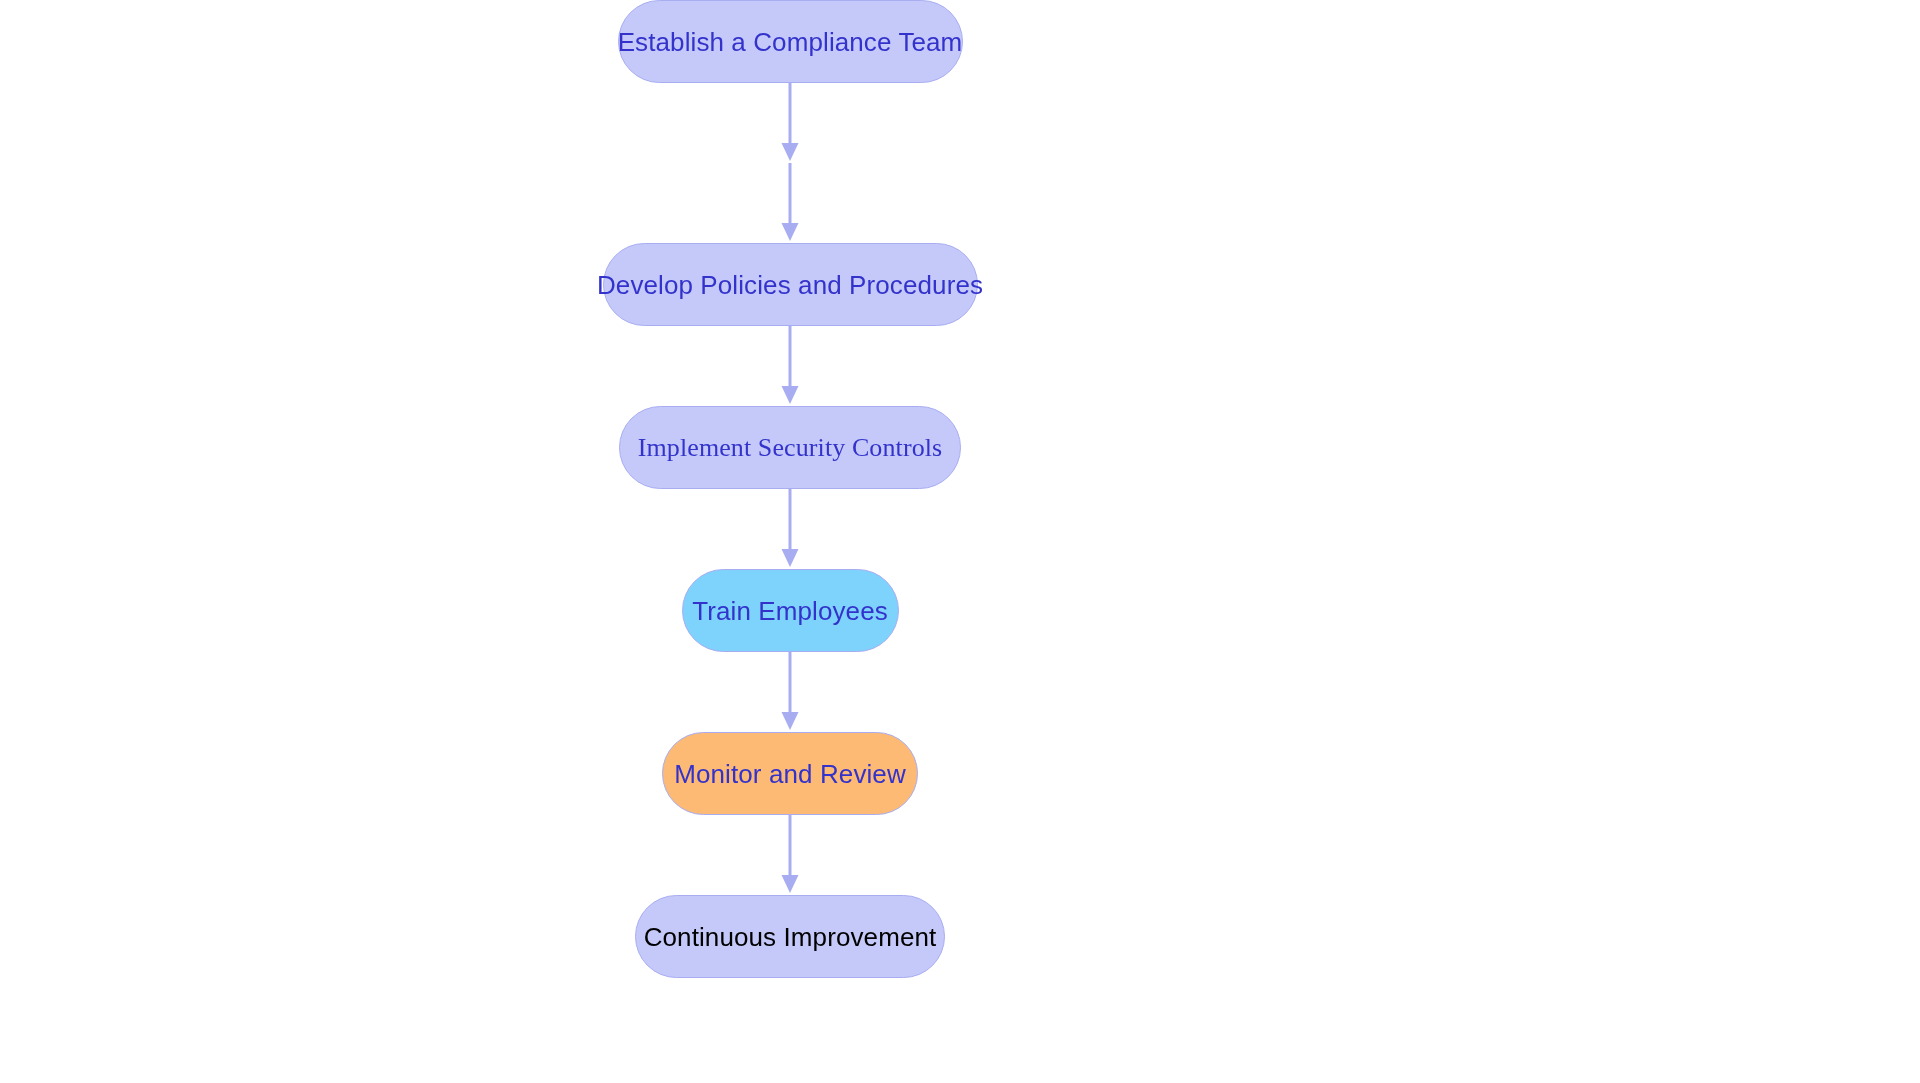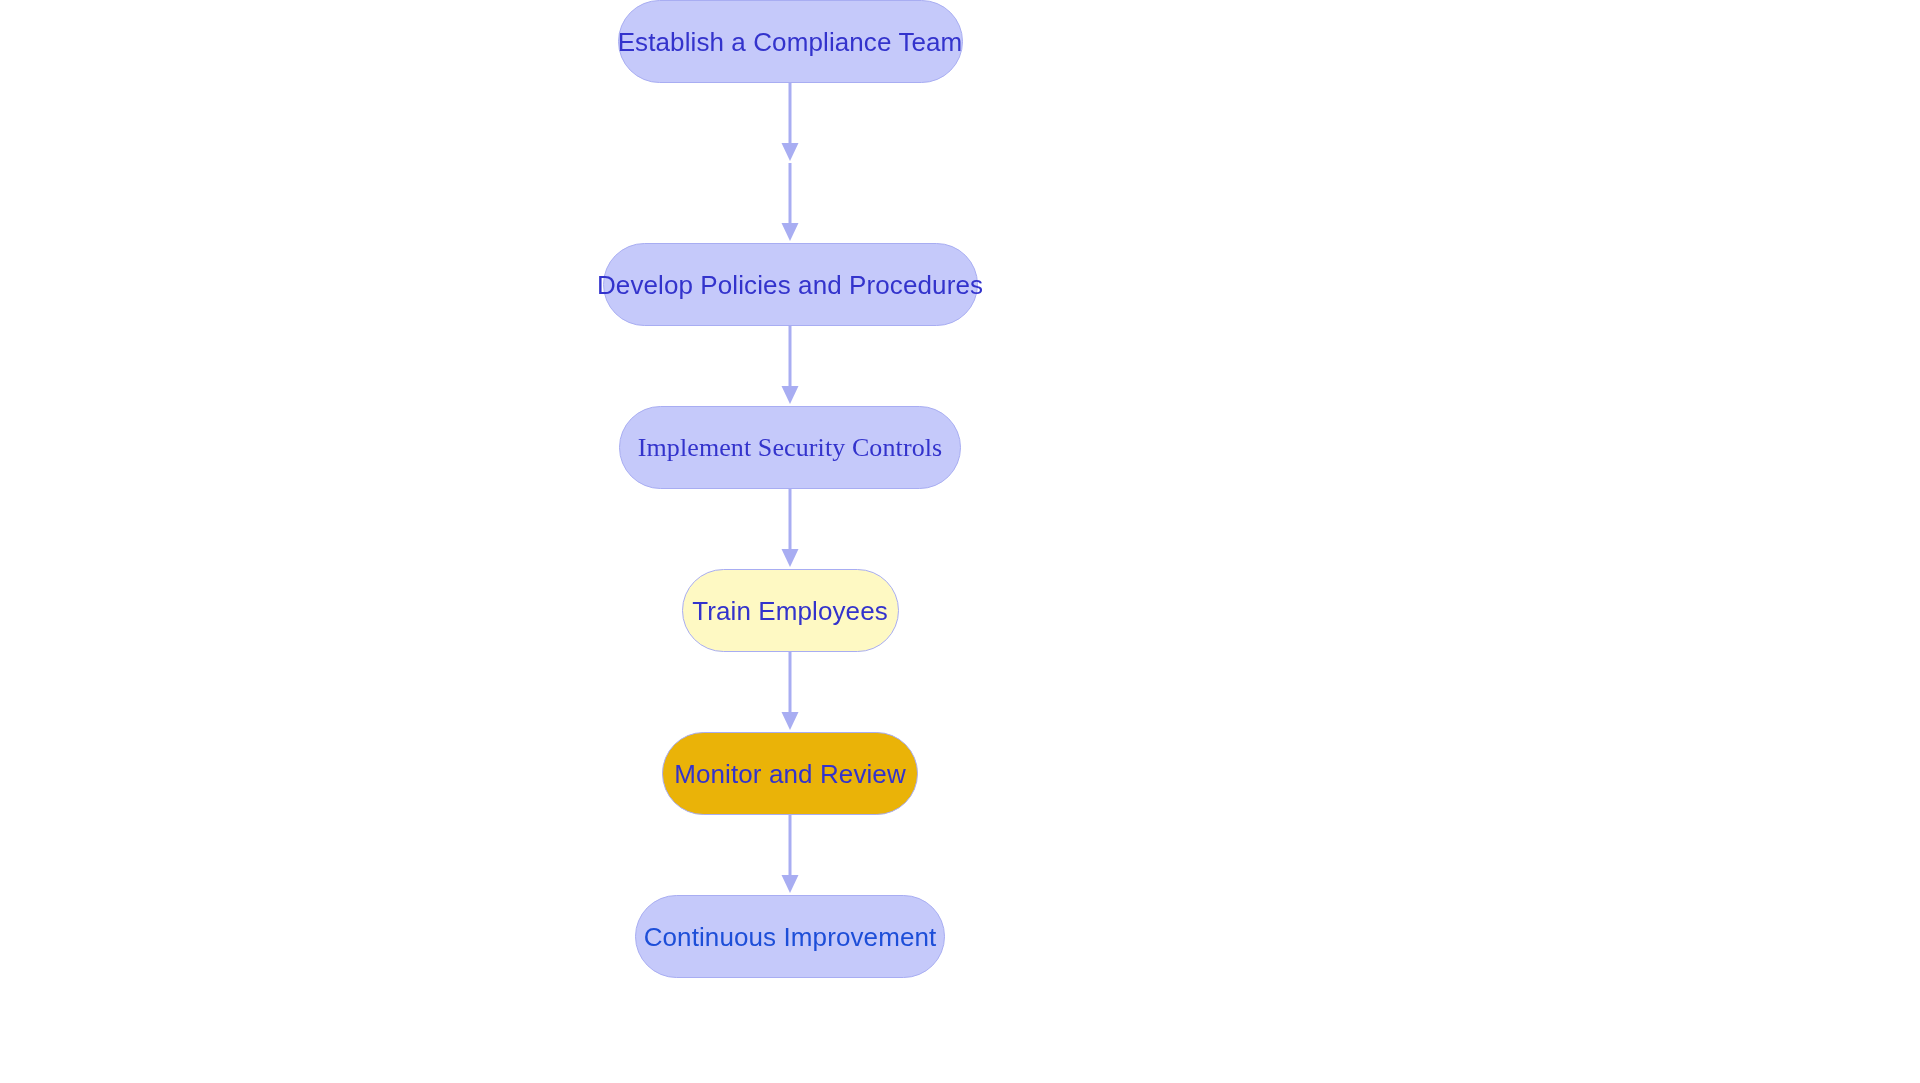--- a/index.html
+++ b/index.html
@@ -122,40 +122,40 @@
       <span class="flow-node-label" style="color: rgb(51, 51, 204); font-family: Liberation Serif, serif;">Implement Security Controls</span>
     </div>
 
     <div class="flow-connector">
       <svg viewBox="0 0 26 80" xmlns="http://www.w3.org/2000/svg" aria-hidden="true">
         <line class="conn-line" x1="13" y1="0" x2="13" y2="64" stroke="#a8adf2"></line>
         <polygon class="conn-head" points="13,78 4.5,60 21.5,60" fill="#a8adf2"></polygon>
       </svg>
     </div>
 
-    <div class="flow-node" style="width: 217px; background: #fef9c3; border-color: rgb(168, 173, 242);">
+    <div class="flow-node" style="width: 217px; background: #7dd3fc; border-color: rgb(168, 173, 242);">
       <span class="flow-node-label" style="color: rgb(51, 51, 204);">Train Employees</span>
     </div>
 
     <div class="flow-connector">
       <svg viewBox="0 0 26 80" xmlns="http://www.w3.org/2000/svg" aria-hidden="true">
         <line class="conn-line" x1="13" y1="0" x2="13" y2="64" stroke="#a8adf2"></line>
         <polygon class="conn-head" points="13,78 4.5,60 21.5,60" fill="#a8adf2"></polygon>
       </svg>
     </div>
 
-    <div class="flow-node" style="width: 256px; background: #eab308; border-color: rgb(168, 173, 242);">
+    <div class="flow-node" style="width: 256px; background: #fdba74; border-color: rgb(168, 173, 242);">
       <span class="flow-node-label" style="color: rgb(51, 51, 204);">Monitor and Review</span>
     </div>
 
     <div class="flow-connector">
       <svg viewBox="0 0 26 80" xmlns="http://www.w3.org/2000/svg" aria-hidden="true">
         <line class="conn-line" x1="13" y1="0" x2="13" y2="64" stroke="#a8adf2"></line>
         <polygon class="conn-head" points="13,78 4.5,60 21.5,60" fill="#a8adf2"></polygon>
       </svg>
     </div>
 
     <div class="flow-node" style="width: 310px; background: rgb(197, 201, 250); border-color: rgb(168, 173, 242);">
-      <span class="flow-node-label" style="color: #1d4ed8;">Continuous Improvement</span>
+      <span class="flow-node-label" style="color: #000000;">Continuous Improvement</span>
     </div>
 
   </div>
 </div>
 
 </body></html>

